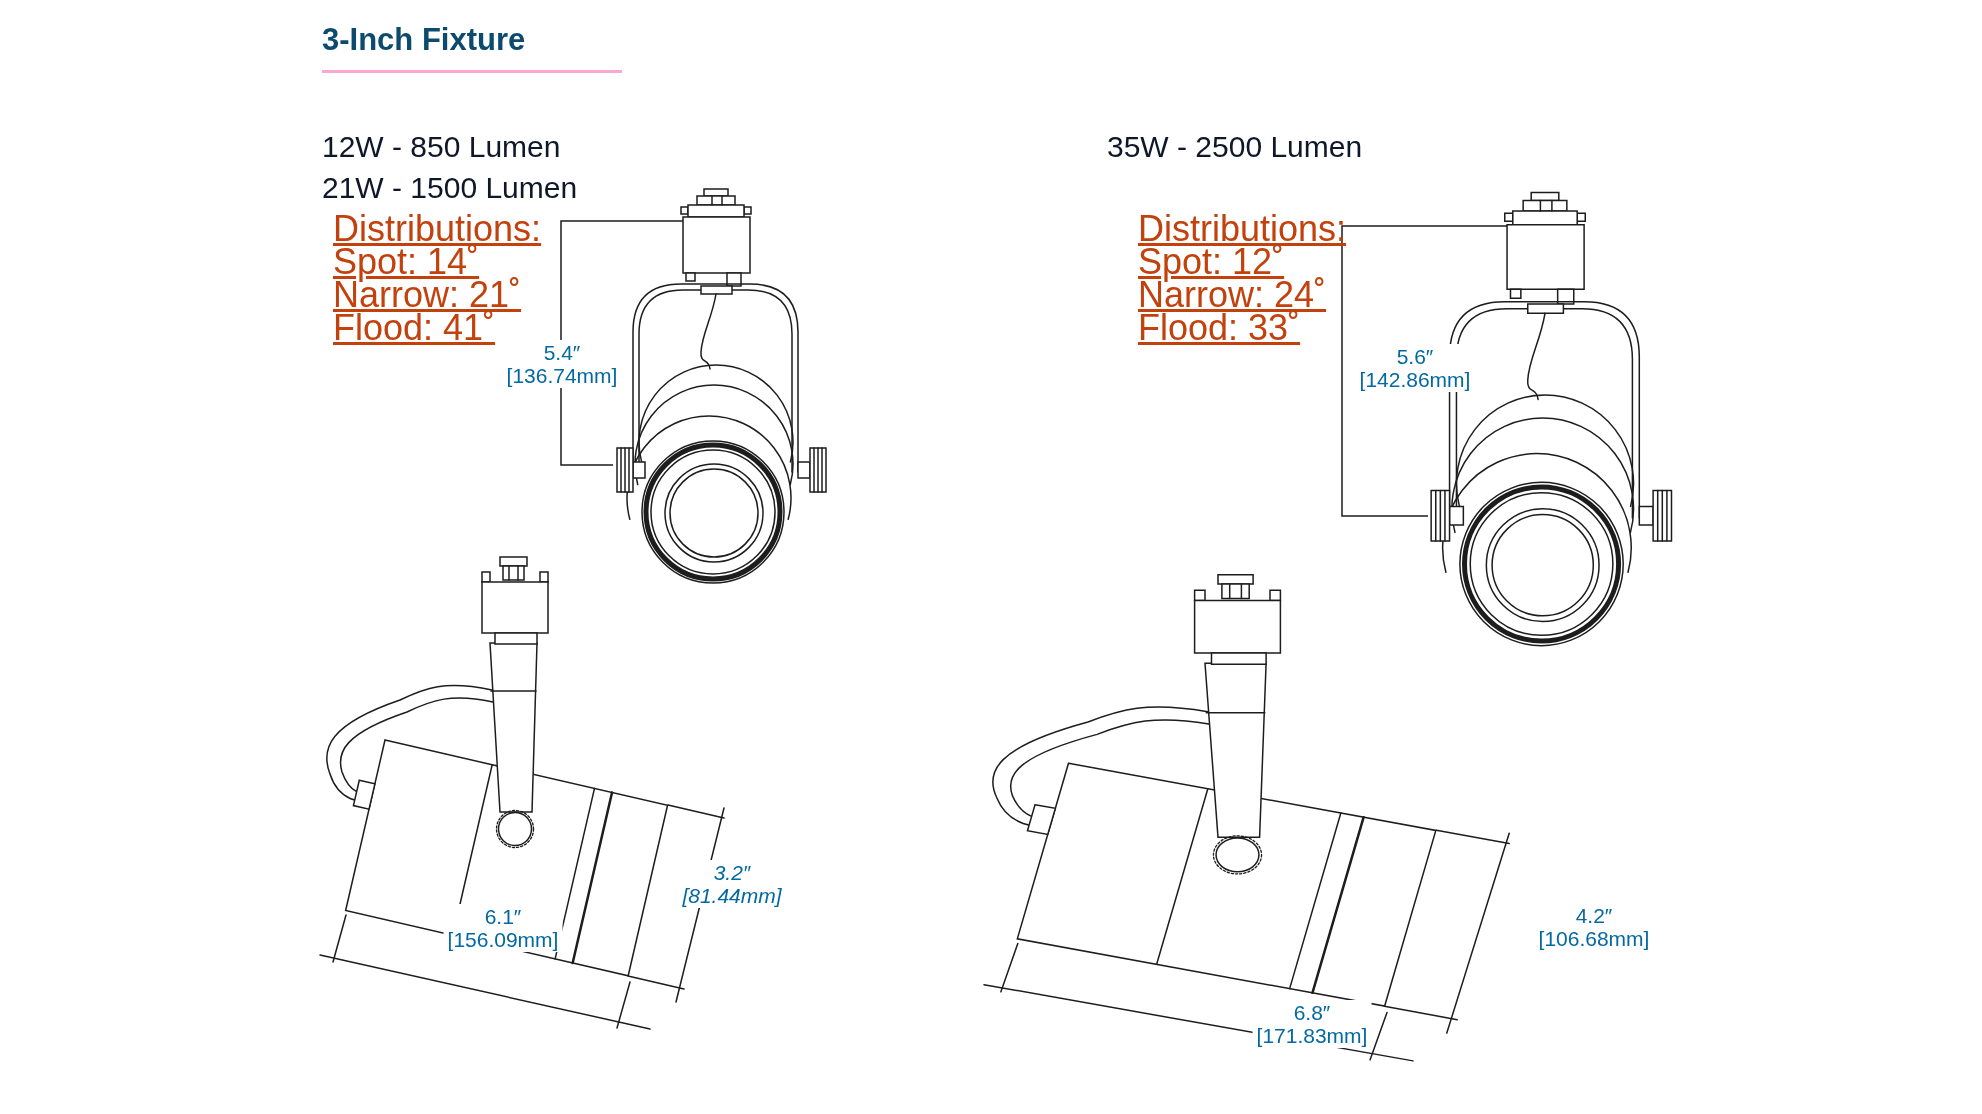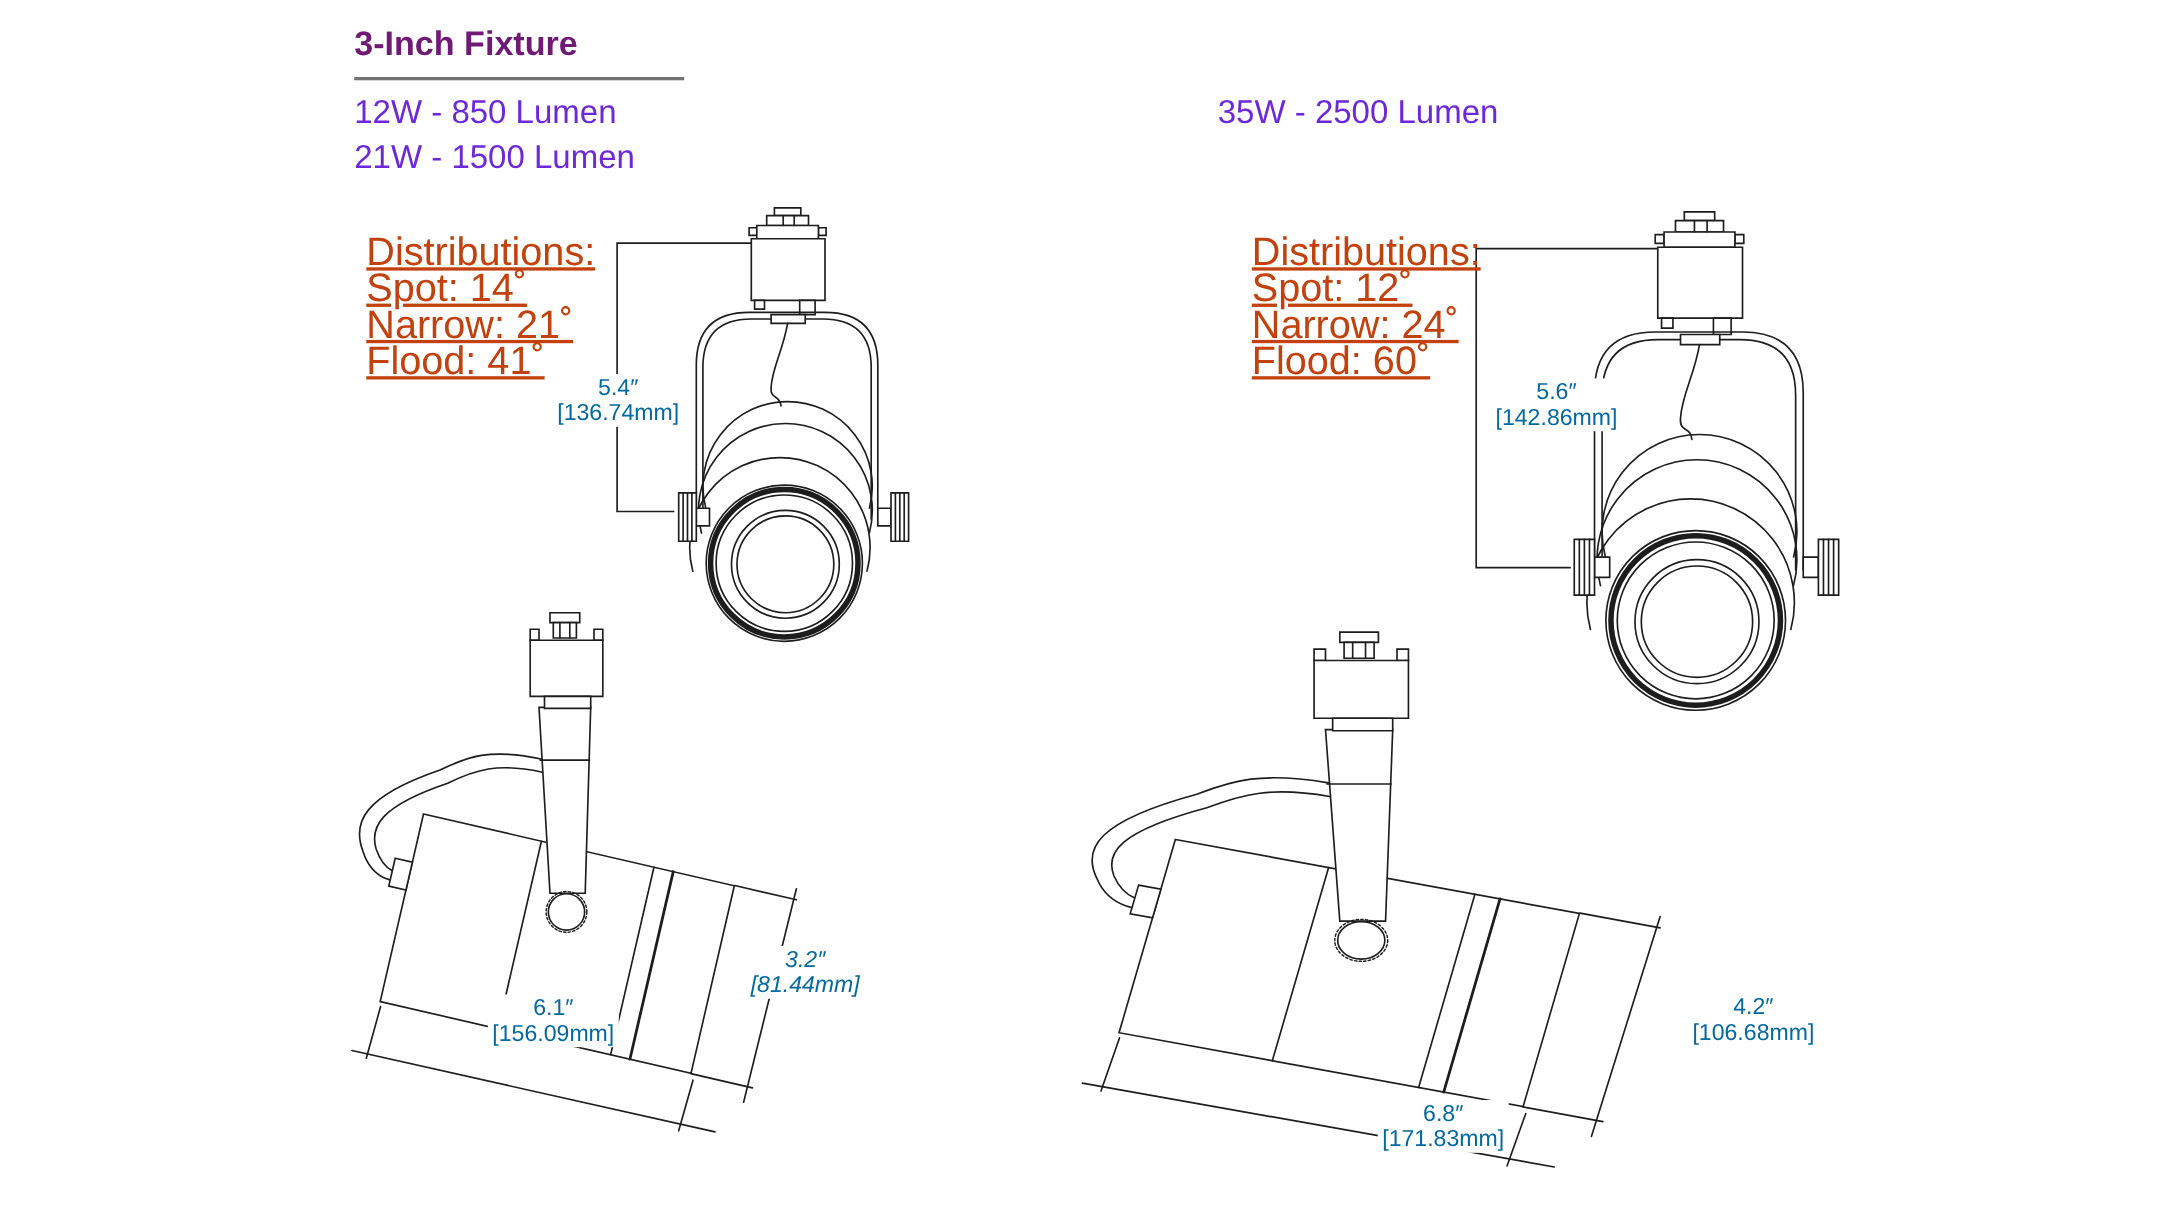--- a/index.html
+++ b/index.html
@@ -6,24 +6,24 @@
   #stage{
     position:relative;
     width:1982px;height:1114px;
     background:#ffffff;
     font-family:"Liberation Sans", sans-serif;
     color:#1d1d1d;
     overflow:hidden;
   }
   .abs{position:absolute;}
   .fixture-title{
-    font-size:31px;font-weight:bold;color:#701a75;
-    padding-bottom:12px;border-bottom:3px solid #737373;
+    font-size:31px;font-weight:bold;color:#0c4a6e;
+    padding-bottom:12px;border-bottom:3px solid #f9a8d4;
   }
-  .spec-lines{font-size:30px;line-height:41px;color:#6d28d9;}
+  .spec-lines{font-size:30px;line-height:41px;color:#0f172a;margin-top:44px;}
   .dist-block{font-size:36px;line-height:33px;color:#c2410c;text-decoration:underline;}
   .dim-label{
     transform:translateX(-50%);
     text-align:center;font-size:21px;line-height:23px;
     background:#ffffff;padding:1px 4px;color:#0369a1;white-space:nowrap;
   }
   #drawing *{vector-effect:non-scaling-stroke;}
 </style>
 </head>
 <body>
@@ -178,21 +178,21 @@
 
 
   <div class="abs spec-lines" style="left:1107px;top:82px;">
     <div>35W - 2500 Lumen</div>
   </div>
 
   <div class="abs dist-block" style="left:1138px;top:212px;">
     <div>Distributions:</div>
     <div>Spot: 12˚</div>
     <div>Narrow: 24˚</div>
-    <div>Flood: 60˚</div>
+    <div>Flood: 33˚</div>
   </div>
 
   <div class="abs dim-label" style="left:1415px;top:344px;">
     <div>5.6″</div>
     <div>[142.86mm]</div>
   </div>
   <div class="abs dim-label" style="left:1594px;top:903px;">
     <div>4.2″</div>
     <div>[106.68mm]</div>
   </div>

